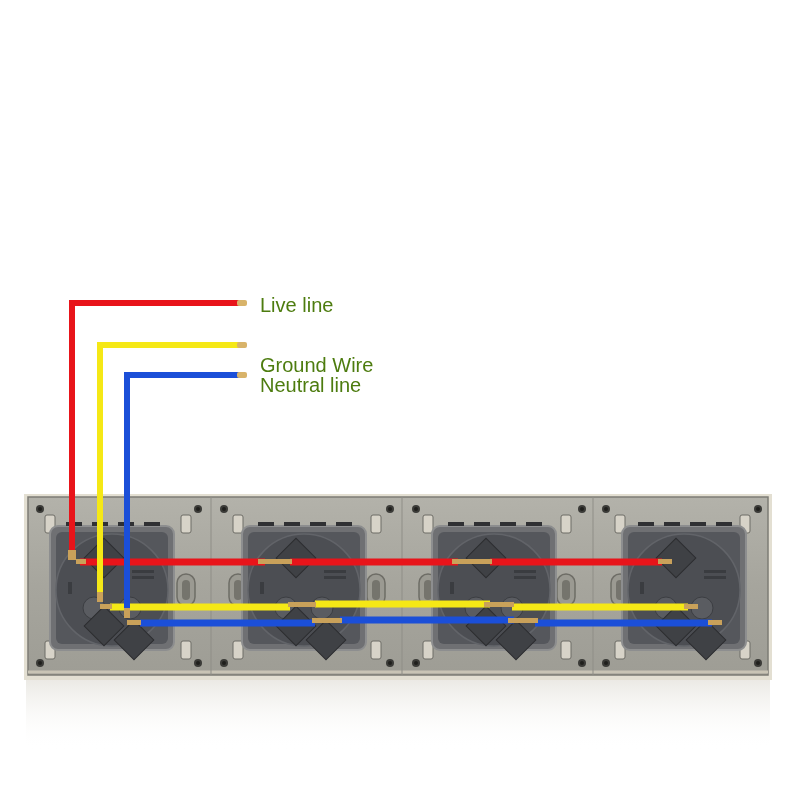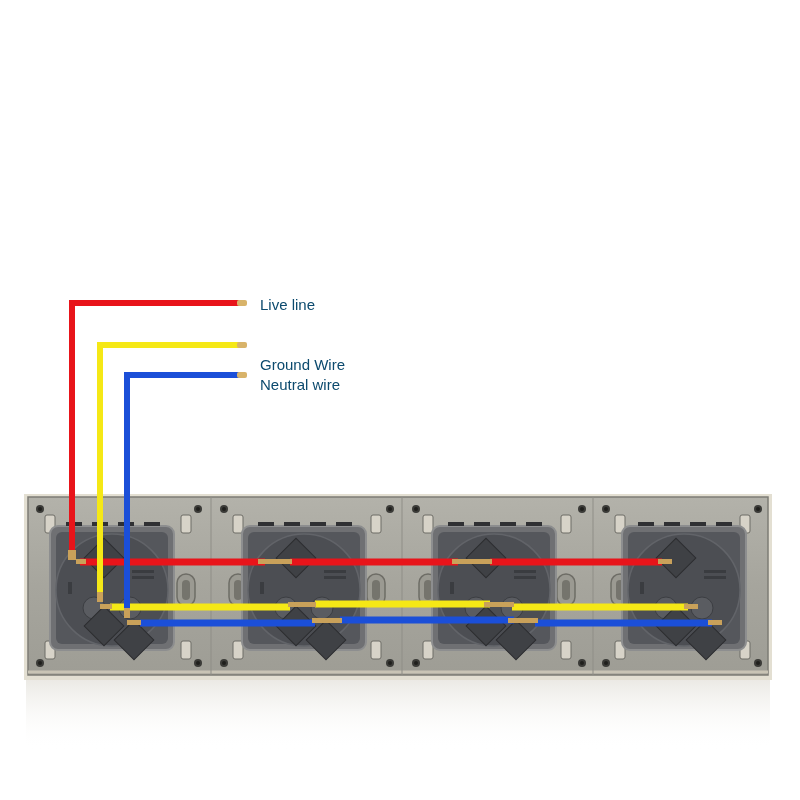--- a/index.html
+++ b/index.html
@@ -1,18 +1,18 @@
 <!DOCTYPE html>
 <html><head>
 <meta charset="utf-8">
 <style>
   html, body { margin: 0; padding: 0; background: #ffffff; }
   body { width: 800px; height: 800px; position: relative; overflow: hidden; font-family: "Liberation Sans", "DejaVu Sans", sans-serif; }
   #diagram { position: absolute; left: 0; top: 0; width: 800px; height: 800px; }
-  .legend-label { position: absolute; font-size: 15px; color: #0c4a6e; white-space: nowrap; line-height: 18px; text-align: center; }
+  .legend-label { position: absolute; font-size: 20px; color: #4d7c0f; white-space: nowrap; line-height: 18px; text-align: center; }
 </style>
 </head>
 <body>
 
 <svg id="diagram" viewBox="0 0 800 800" xmlns="http://www.w3.org/2000/svg">
   <defs>
     <linearGradient id="panelGrad" x1="0" y1="0" x2="0" y2="1">
       <stop offset="0" stop-color="#b3b2aa"></stop>
       <stop offset="0.5" stop-color="#a6a59d"></stop>
       <stop offset="1" stop-color="#9e9d95"></stop>
@@ -162,13 +162,13 @@
     <rect x="124" y="608" width="6" height="10" fill="#c9a15a"></rect>
     <rect x="127" y="620" width="14" height="5" fill="#c9a15a"></rect>
     <rect x="312" y="618" width="30" height="5" fill="#c9a15a"></rect>
     <rect x="508" y="618" width="30" height="5" fill="#c9a15a"></rect>
     <rect x="708" y="620" width="14" height="5" fill="#c9a15a"></rect>
   </g>
 </svg>
 
 <div class="legend-label" style="left:260px; top:296px;">Live line</div>
 <div class="legend-label" style="left:260px; top:336px;margin-top:20px;">Ground Wire</div>
-<div class="legend-label" style="left:260px; top:376px;">Neutral wire</div>
+<div class="legend-label" style="left:260px; top:376px;">Neutral line</div>
 
 </body></html>

